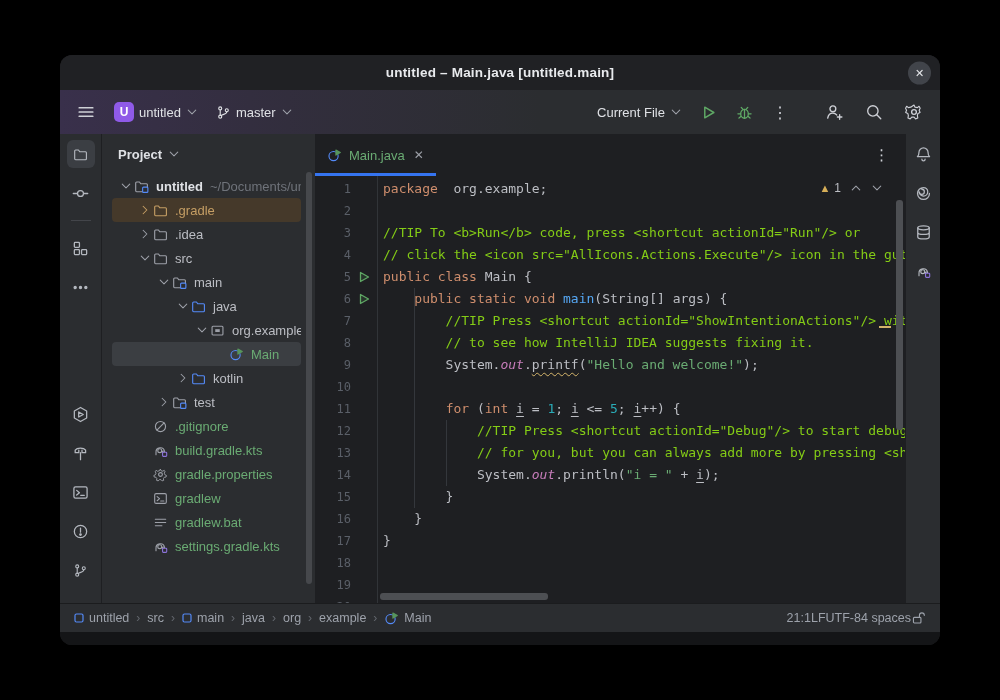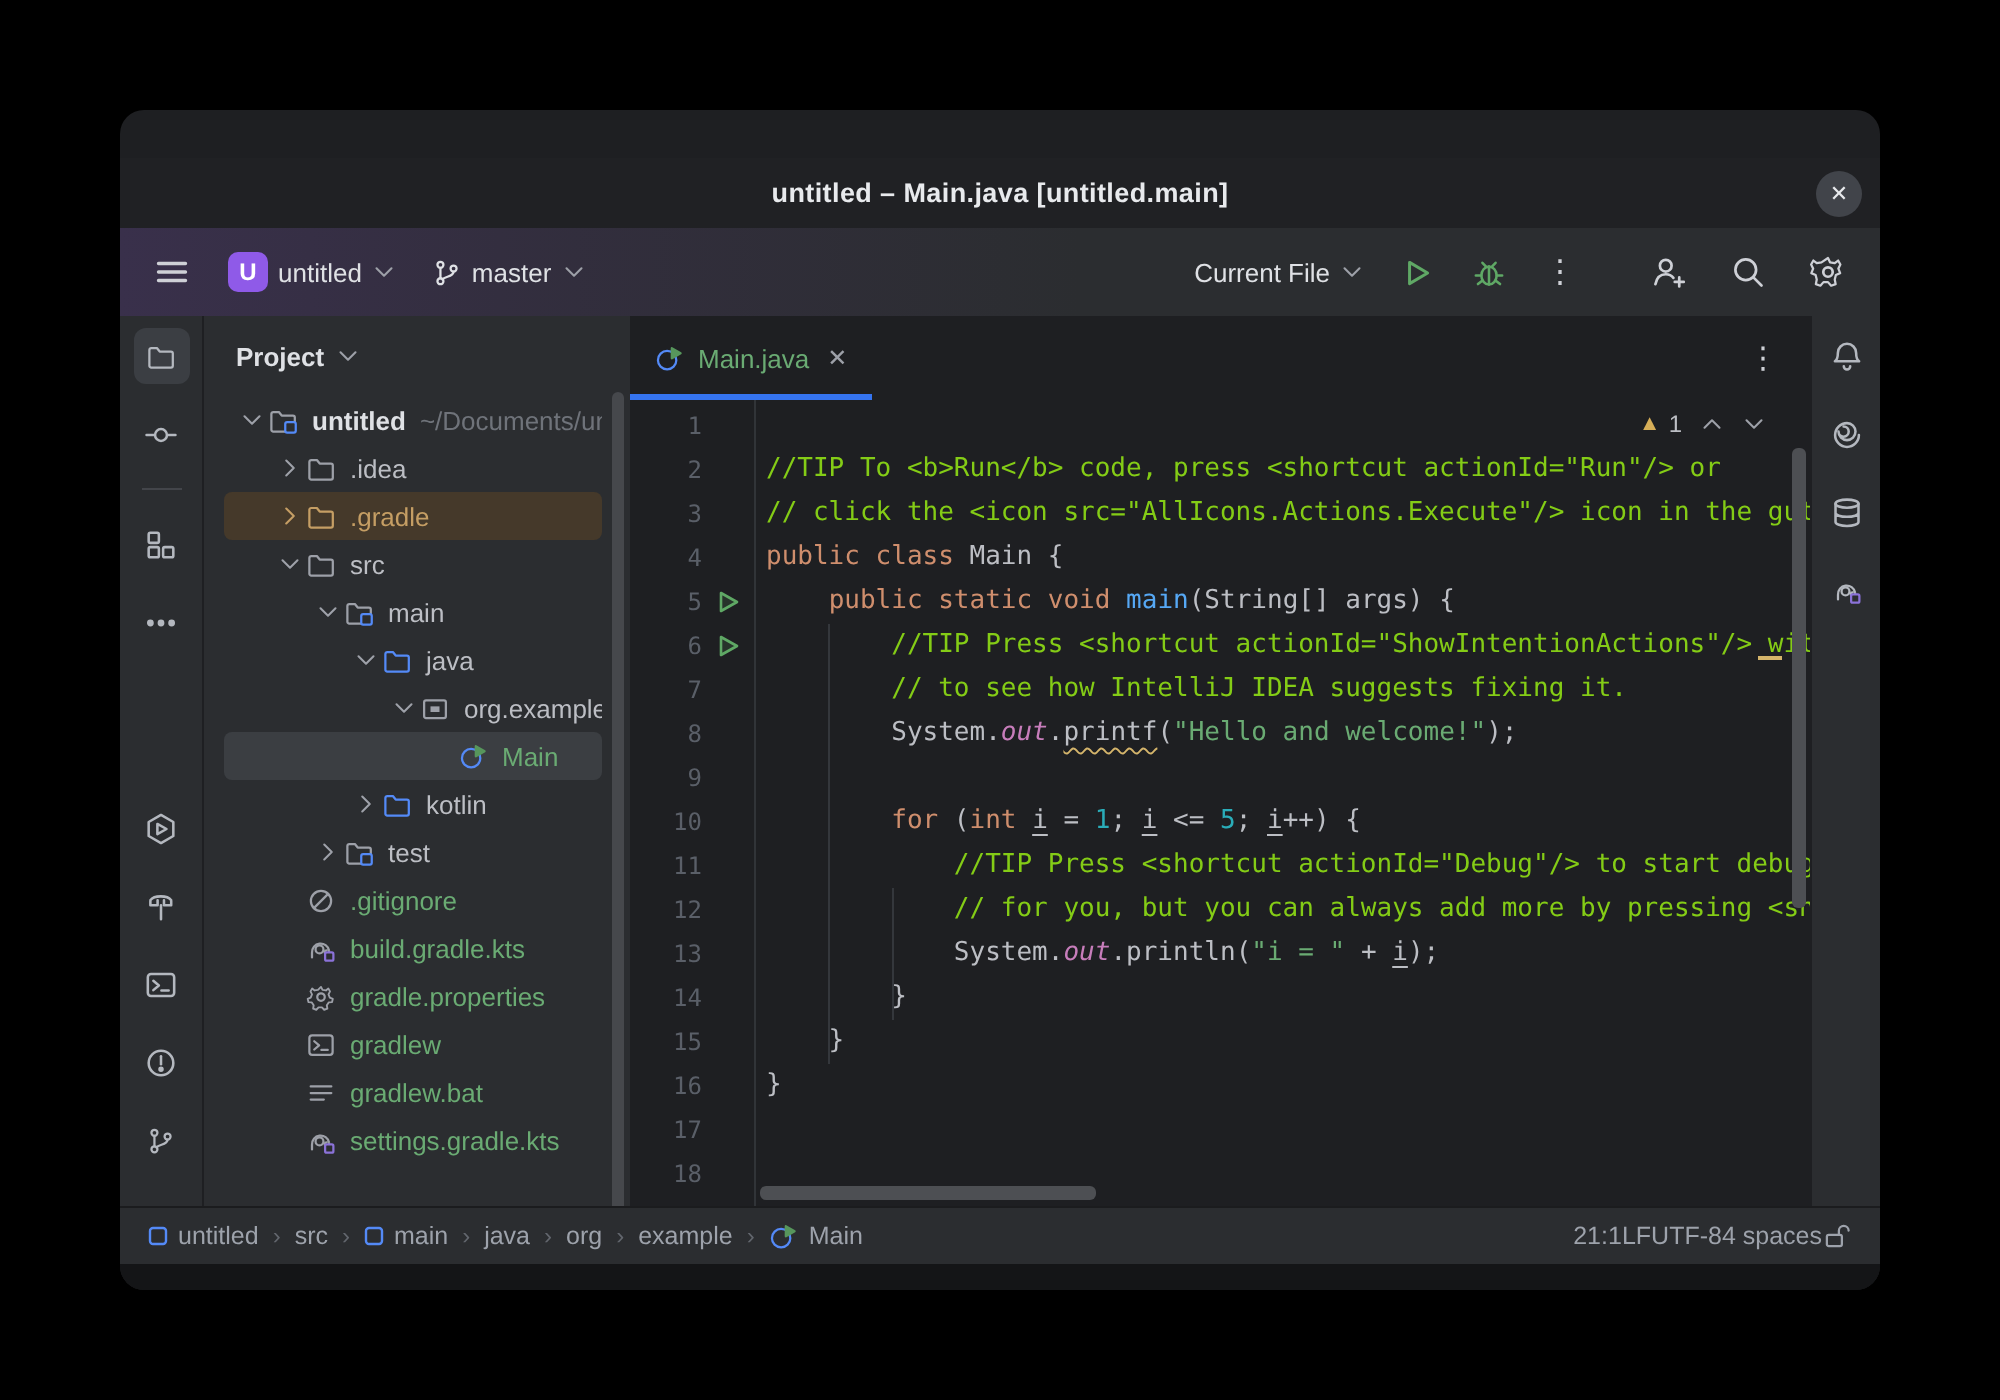--- a/index.html
+++ b/index.html
@@ -4,21 +4,21 @@
 <style>
   * { margin:0; padding:0; box-sizing:border-box; }
   html,body { width:1000px; height:700px; background:#000; overflow:hidden;
     font-family:"Liberation Sans", sans-serif; }
   .canvas { position:relative; width:1000px; height:700px; background:#000; }
   .window { position:absolute; left:60px; top:55px; width:880px; height:590px;
     background:#1e1f22; border-radius:12px; overflow:hidden; display:flex; flex-direction:column; }
 
   
   .titlebar { height:35px; background:#202124; position:relative; display:flex;
-    align-items:center; justify-content:center; flex:0 0 auto;margin-top:24px; }
+    align-items:center; justify-content:center; flex:0 0 auto; }
   .titlebar .title { color:#e8eaed; font-size:13.5px; font-weight:700; letter-spacing:.2px; }
   .close-btn { position:absolute; right:9px; top:50%; transform:translateY(-50%);
     width:23px; height:23px; border-radius:50%; background:#41444a; color:#e8eaed;
     display:flex; align-items:center; justify-content:center; font-size:11px; cursor:default; }
 
   
   .toolbar { height:44px; flex:0 0 auto; display:flex; align-items:center;
     background:linear-gradient(90deg,#39304b 0px,#332e3f 190px,#2b2d30 480px,#2b2d30 100%);
     padding:0 12px; }
   .tb-left, .tb-right-center, .tb-right { display:flex; align-items:center; }
@@ -300,45 +300,45 @@
               </span>
               <span class="ticon">
                 <svg width="15" height="15" viewBox="0 0 16 16" fill="none" stroke="currentColor" stroke-width="1.2" stroke-linecap="round" stroke-linejoin="round">
                   <path d="M1.8 12.6 V4.2 a1 1 0 0 1 1-1 h3 l1.5 1.9 h6 a1 1 0 0 1 1 1 v6.5 a1 1 0 0 1 -1 1 h-10.5 a1 1 0 0 1 -1-1 Z"></path>
                   <rect x="9.2" y="8.6" width="5.6" height="5.6" rx="1" fill="#2b2d30" stroke="#548af7"></rect>
                 </svg>
               </span>
               <span class="tlabel">untitled</span>
               <span class="tpath">~/Documents/un</span>
             </div>
+            <div class="trow excluded" style="padding-left: 24px;">
+              <span class="chev">
+                <svg width="12" height="12" viewBox="0 0 16 16" fill="none" stroke="currentColor" stroke-width="1.2" stroke-linecap="round" stroke-linejoin="round">
+                  <path d="M5.5 3 L10.5 8 L5.5 13" stroke-width="1.4"></path>
+                </svg>
+              </span>
+              <span class="ticon">
+                <svg width="15" height="15" viewBox="0 0 16 16" fill="none" stroke="currentColor" stroke-width="1.2" stroke-linecap="round" stroke-linejoin="round">
+                  <path d="M1.8 12.6 V4.2 a1 1 0 0 1 1-1 h3 l1.5 1.9 h6 a1 1 0 0 1 1 1 v6.5 a1 1 0 0 1 -1 1 h-10.5 a1 1 0 0 1 -1-1 Z"></path>
+                </svg>
+              </span>
+              <span class="tlabel">.gradle</span>
+            </div>
             <div class="trow " style="padding-left: 24px;">
               <span class="chev">
                 <svg width="12" height="12" viewBox="0 0 16 16" fill="none" stroke="currentColor" stroke-width="1.2" stroke-linecap="round" stroke-linejoin="round">
                   <path d="M5.5 3 L10.5 8 L5.5 13" stroke-width="1.4"></path>
                 </svg>
               </span>
               <span class="ticon">
                 <svg width="15" height="15" viewBox="0 0 16 16" fill="none" stroke="currentColor" stroke-width="1.2" stroke-linecap="round" stroke-linejoin="round">
                   <path d="M1.8 12.6 V4.2 a1 1 0 0 1 1-1 h3 l1.5 1.9 h6 a1 1 0 0 1 1 1 v6.5 a1 1 0 0 1 -1 1 h-10.5 a1 1 0 0 1 -1-1 Z"></path>
                 </svg>
               </span>
               <span class="tlabel">.idea</span>
-            </div>
-            <div class="trow excluded" style="padding-left: 24px;">
-              <span class="chev">
-                <svg width="12" height="12" viewBox="0 0 16 16" fill="none" stroke="currentColor" stroke-width="1.2" stroke-linecap="round" stroke-linejoin="round">
-                  <path d="M5.5 3 L10.5 8 L5.5 13" stroke-width="1.4"></path>
-                </svg>
-              </span>
-              <span class="ticon">
-                <svg width="15" height="15" viewBox="0 0 16 16" fill="none" stroke="currentColor" stroke-width="1.2" stroke-linecap="round" stroke-linejoin="round">
-                  <path d="M1.8 12.6 V4.2 a1 1 0 0 1 1-1 h3 l1.5 1.9 h6 a1 1 0 0 1 1 1 v6.5 a1 1 0 0 1 -1 1 h-10.5 a1 1 0 0 1 -1-1 Z"></path>
-                </svg>
-              </span>
-              <span class="tlabel">.gradle</span>
             </div>
             <div class="trow " style="padding-left: 24px;">
               <span class="chev">
                 <svg width="12" height="12" viewBox="0 0 16 16" fill="none" stroke="currentColor" stroke-width="1.2" stroke-linecap="round" stroke-linejoin="round">
                   <path d="M3 5.5 L8 10.5 L13 5.5" stroke-width="1.4"></path>
                 </svg>
               </span>
               <span class="ticon">
                 <svg width="15" height="15" viewBox="0 0 16 16" fill="none" stroke="currentColor" stroke-width="1.2" stroke-linecap="round" stroke-linejoin="round">
                   <path d="M1.8 12.6 V4.2 a1 1 0 0 1 1-1 h3 l1.5 1.9 h6 a1 1 0 0 1 1 1 v6.5 a1 1 0 0 1 -1 1 h-10.5 a1 1 0 0 1 -1-1 Z"></path>
@@ -596,20 +596,21 @@
                 <span class="gicon"></span>
               </div>
               <div class="gline">
                 <span class="lnum">20</span>
                 <span class="gicon"></span>
               </div>
             </div>
           <div class="code-area" id="code">
             <div class="guide" style="left:calc(5px + 4ch); top:112px; height:220px;"></div>
             <div class="guide" style="left:calc(5px + 8ch); top:244px; height:66px;"></div>
+          <div class="cline"><span class="kw">package</span><span>  org.example;</span></div>
               <div class="cline"></div>
               <div class="cline"><span class="cmt">//TIP To &lt;b&gt;Run&lt;/b&gt; code, press &lt;shortcut actionId="Run"/&gt; or</span></div>
               <div class="cline"><span class="cmt">// click the &lt;icon src="AllIcons.Actions.Execute"/&gt; icon in the gutter.</span></div>
               <div class="cline"><span class="kw">public</span><span> </span><span class="kw">class</span><span> Main {</span></div>
               <div class="cline"><span>    </span><span class="kw">public</span><span> </span><span class="kw">static</span><span> </span><span class="kw">void</span><span> </span><span class="decl">main</span><span>(String[] args) {</span></div>
               <div class="cline"><span class="cmt">        //TIP Press &lt;shortcut actionId="ShowIntentionActions"/&gt; with your caret at the highlighted text</span><span class="edge-mark"></span></div>
               <div class="cline"><span class="cmt">        // to see how IntelliJ IDEA suggests fixing it.</span></div>
               <div class="cline"><span>        System.</span><span class="fld">out</span><span>.</span><span class="wavy">printf</span><span>(</span><span class="str">"Hello and welcome!"</span><span>);</span></div>
               <div class="cline"></div>
               <div class="cline"><span>        </span><span class="kw">for</span><span> (</span><span class="kw">int</span><span> </span><span class="und">i</span><span> = </span><span class="num">1</span><span>; </span><span class="und">i</span><span> &lt;= </span><span class="num">5</span><span>; </span><span class="und">i</span><span>++) {</span></div>

